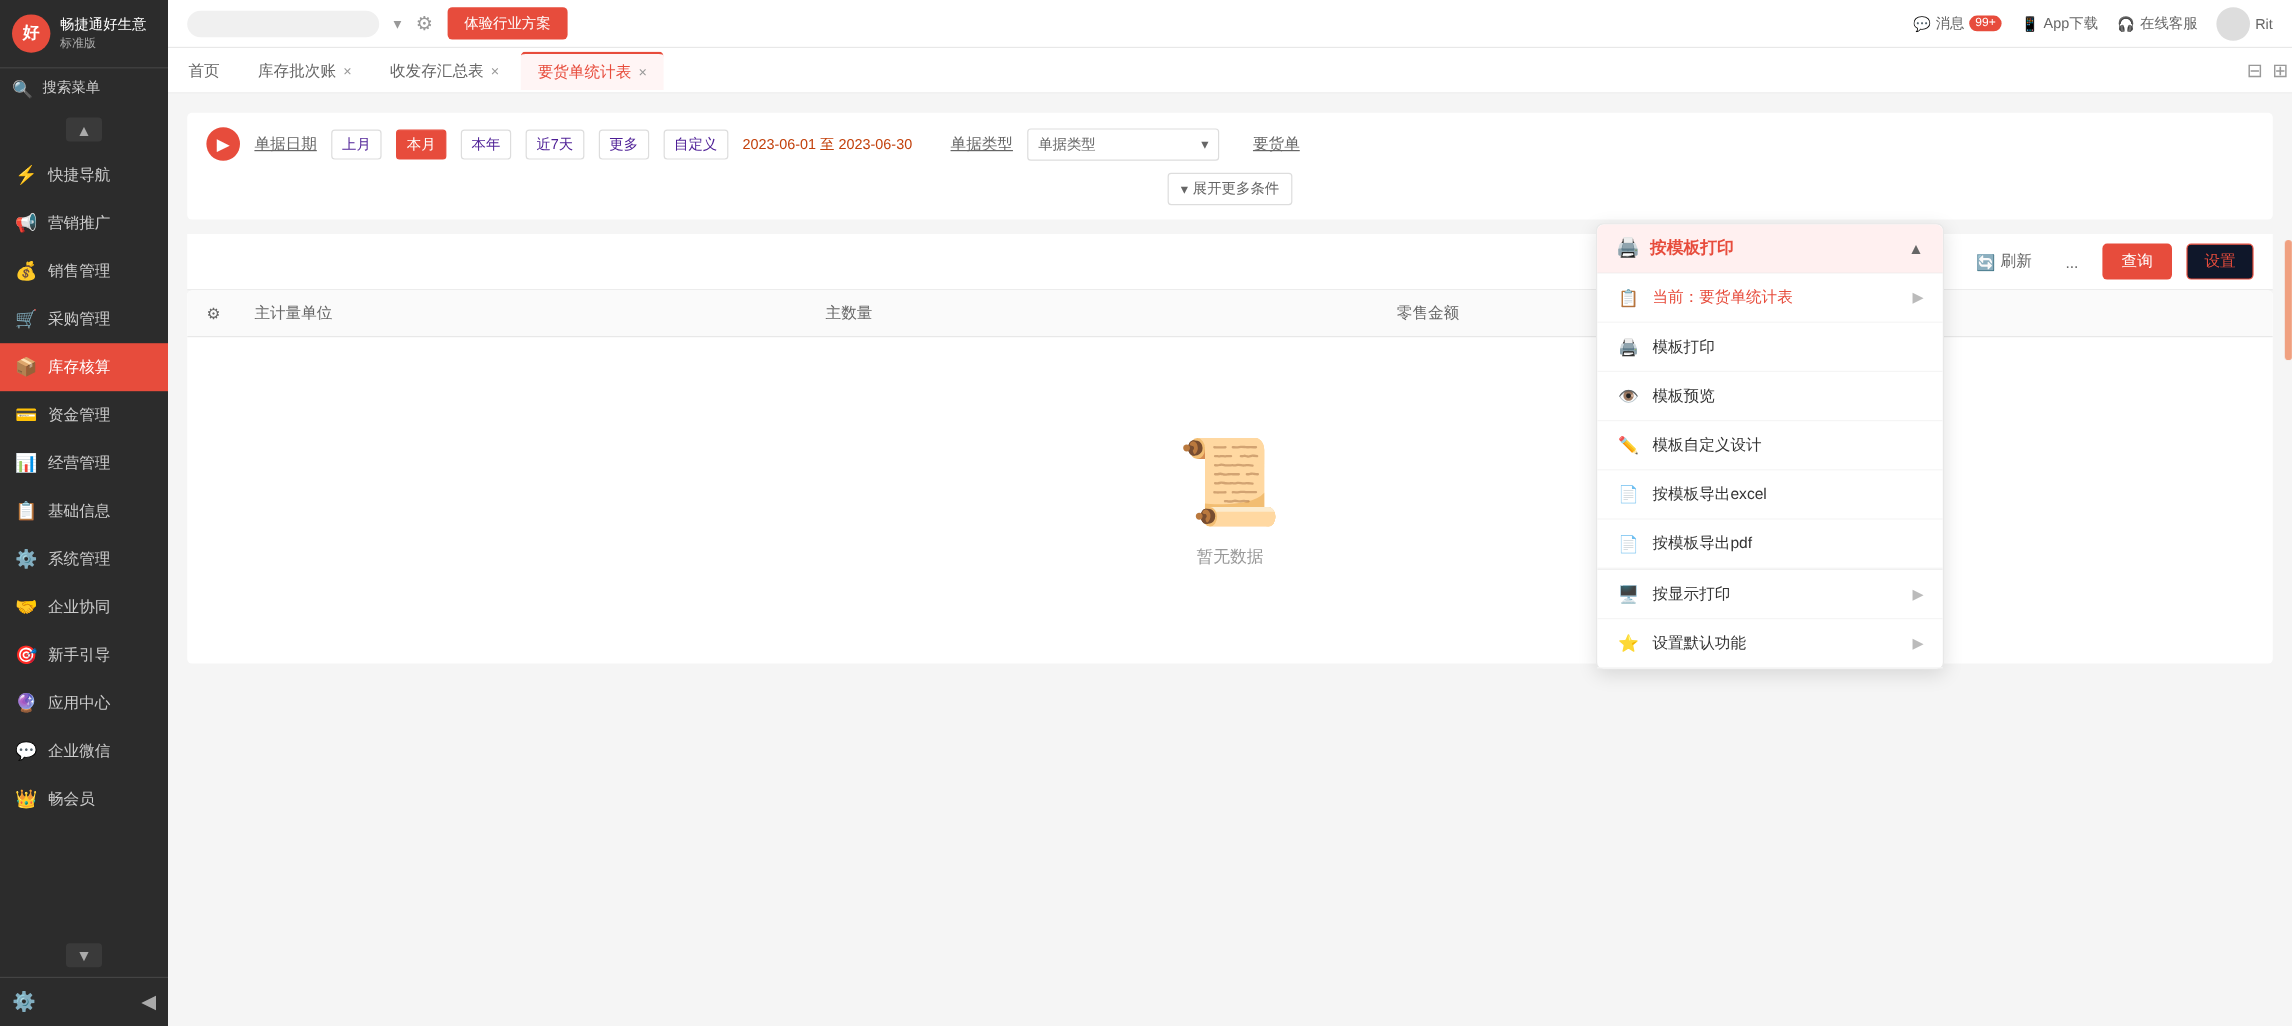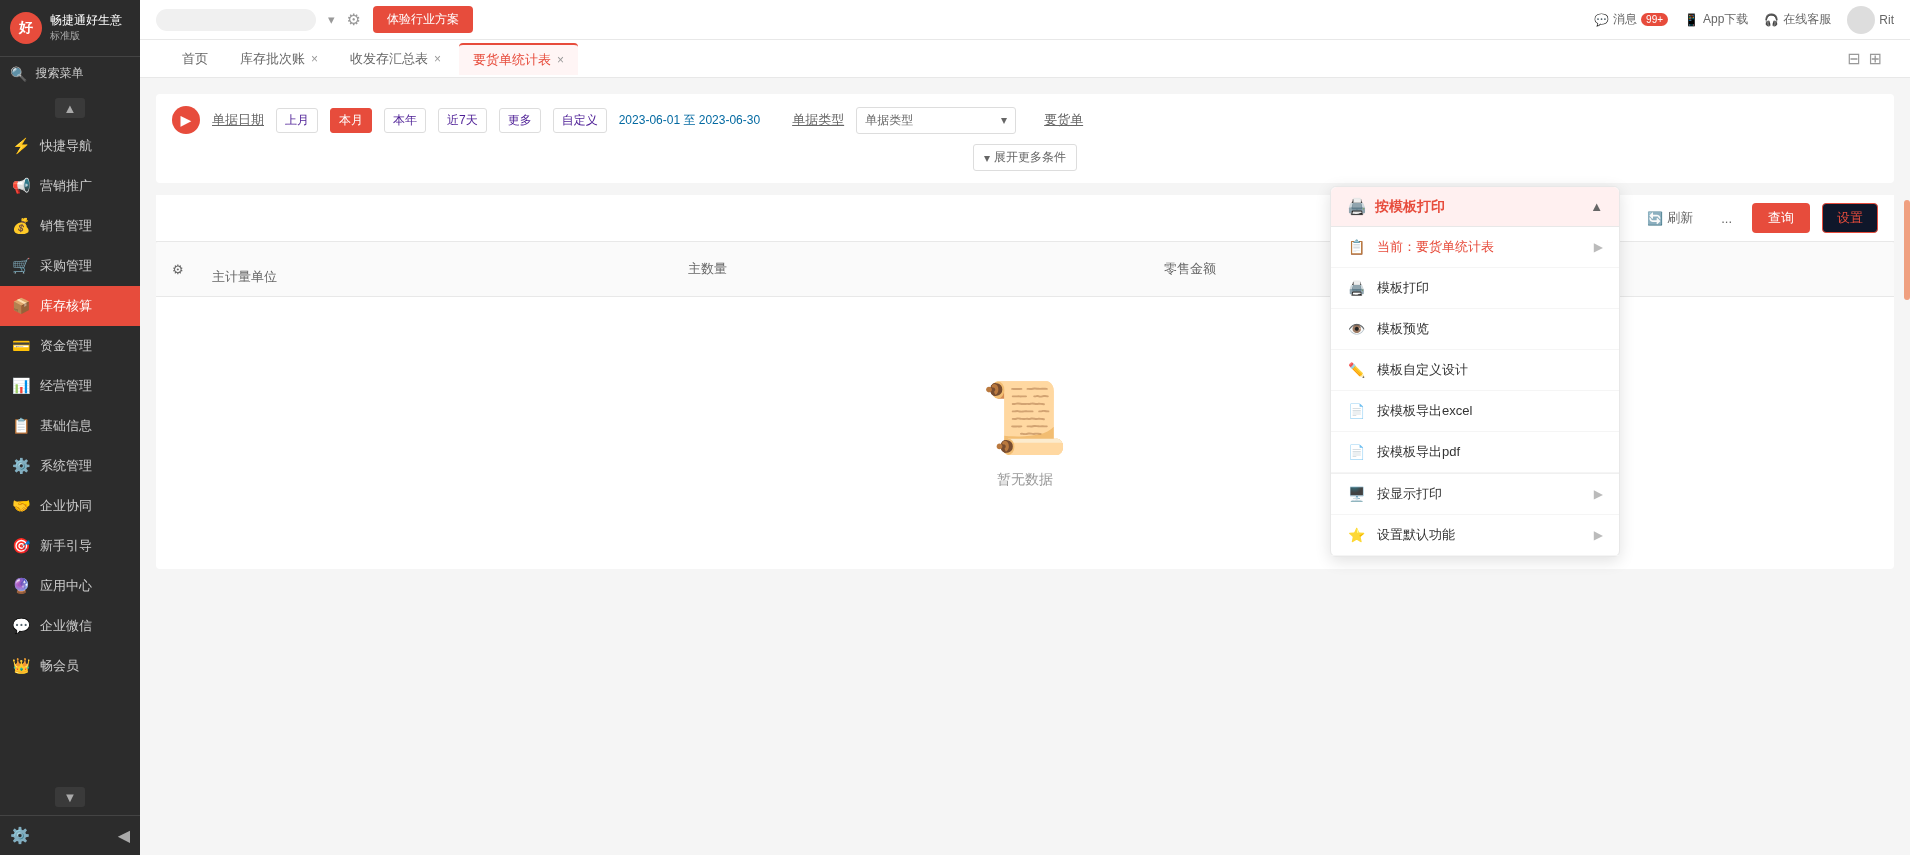--- a/index.html
+++ b/index.html
@@ -31,48 +31,48 @@
     .topbar-input { background: #f0f0f0; border: none; border-radius: 12px; padding: 4px 12px; font-size: 12px; width: 160px; color: #999; }
     .topbar-arrow { color: #999; cursor: pointer; }
     .topbar-gear { color: #999; cursor: pointer; font-size: 16px; }
     .topbar-trial { background: #e74c3c; color: white; border: none; border-radius: 4px; padding: 5px 14px; font-size: 12px; cursor: pointer; }
     .topbar-right { margin-left: auto; display: flex; align-items: center; gap: 16px; }
     .topbar-right-item { display: flex; align-items: center; gap: 4px; color: #666; font-size: 12px; cursor: pointer; }
     .topbar-badge { background: #e74c3c; color: white; border-radius: 10px; padding: 1px 5px; font-size: 10px; }
     .topbar-avatar { width: 28px; height: 28px; background: #ddd; border-radius: 50%; }
 
     
-    .tabs { height: 38px; background: #fff; display: flex; align-items: center; border-bottom: 1px solid #e8e8e8; padding: 0 28px; gap: 4px; }
+    .tabs { height: 38px; background: #fff; display: flex; align-items: center; border-bottom: 1px solid #e8e8e8; padding: 0 3px; gap: 4px; }
     .tab { display: flex; align-items: center; padding: 6px 14px; font-size: 13px; cursor: pointer; color: #666; border-radius: 4px 4px 0 0; white-space: nowrap; }
     .tab.active { background: #fff5f5; color: #e74c3c; border-top: 2px solid #e74c3c; }
     .tab-close { margin-left: 6px; font-size: 12px; color: #999; cursor: pointer; }
     .tab-expand-btn { background: none; border: none; cursor: pointer; font-size: 16px; color: #999; }
 
     
     .page { flex: 1; overflow: auto; background: #f5f5f5; padding: 16px; position: relative; }
     .page-title { font-size: 18px; font-weight: bold; color: #333; margin-bottom: 16px; }
 
     
     .filter-bar { background: #fff; border-radius: 4px; padding: 12px 16px; margin-bottom: 12px; }
     .filter-row { display: flex; align-items: center; gap: 12px; flex-wrap: wrap; }
     .filter-expand-btn { width: 28px; height: 28px; background: #e74c3c; color: white; border: none; border-radius: 50%; cursor: pointer; display: flex; align-items: center; justify-content: center; font-size: 14px; flex-shrink: 0; }
     .filter-label { color: #666; font-size: 13px; white-space: nowrap; text-decoration: underline; }
     .date-btn { padding: 3px 8px; border: 1px solid #ddd; border-radius: 3px; cursor: pointer; font-size: 12px; color: #4c1d95; background: #fff; }
     .date-btn.active { background: #e74c3c; color: white; border-color: #e74c3c; }
-    .date-range { font-size: 12px; color: #0369a1; }
+    .date-range { font-size: 12px; color: #c2410c; }
     .filter-select { border: 1px solid #ddd; border-radius: 3px; padding: 4px 8px; font-size: 12px; color: #666; background: #fff; min-width: 140px; cursor: pointer; display: flex; align-items: center; justify-content: space-between; }
     .expand-more-btn { display: flex; align-items: center; gap: 4px; color: #666; font-size: 12px; cursor: pointer; padding: 4px 10px; border: 1px solid #ddd; border-radius: 3px; background: #fff; margin: 0 auto; }
 
     
     .table-container { background: #fff; border-radius: 4px; overflow: hidden; }
     .table-header-row { display: flex; align-items: center; background: #fafafa; border-bottom: 1px solid #e8e8e8; padding: 10px 16px; }
     .table-col { color: #666; font-size: 13px; }
     .col-settings { width: 40px; }
     .col-product { flex: 2; }
-    .col-unit { flex: 1; margin-top: 16px; }
+    .col-unit { flex: 1; }
     .col-qty { flex: 1; }
     .col-amount { flex: 1.5; }
     .table-empty { display: flex; flex-direction: column; align-items: center; justify-content: center; padding: 80px 0; }
     .empty-text { color: #999; font-size: 14px; margin-top: 12px; }
 
     
     .action-bar { background: #fff; padding: 8px 16px; display: flex; align-items: center; justify-content: flex-end; gap: 12px; border-bottom: 1px solid #e8e8e8; }
     .action-btn { display: flex; align-items: center; gap: 4px; color: #666; font-size: 13px; cursor: pointer; padding: 4px 8px; border-radius: 3px; }
     .action-btn.primary { background: #e74c3c; color: white; border: none; border-radius: 4px; padding: 6px 16px; cursor: pointer; font-size: 13px; }
     .action-btn.settings-btn { border: 1px solid #ddd; background: #0f172a; color: #e74c3c; border-color: #e74c3c; border-radius: 4px; padding: 5px 14px; cursor: pointer; font-size: 13px; }

